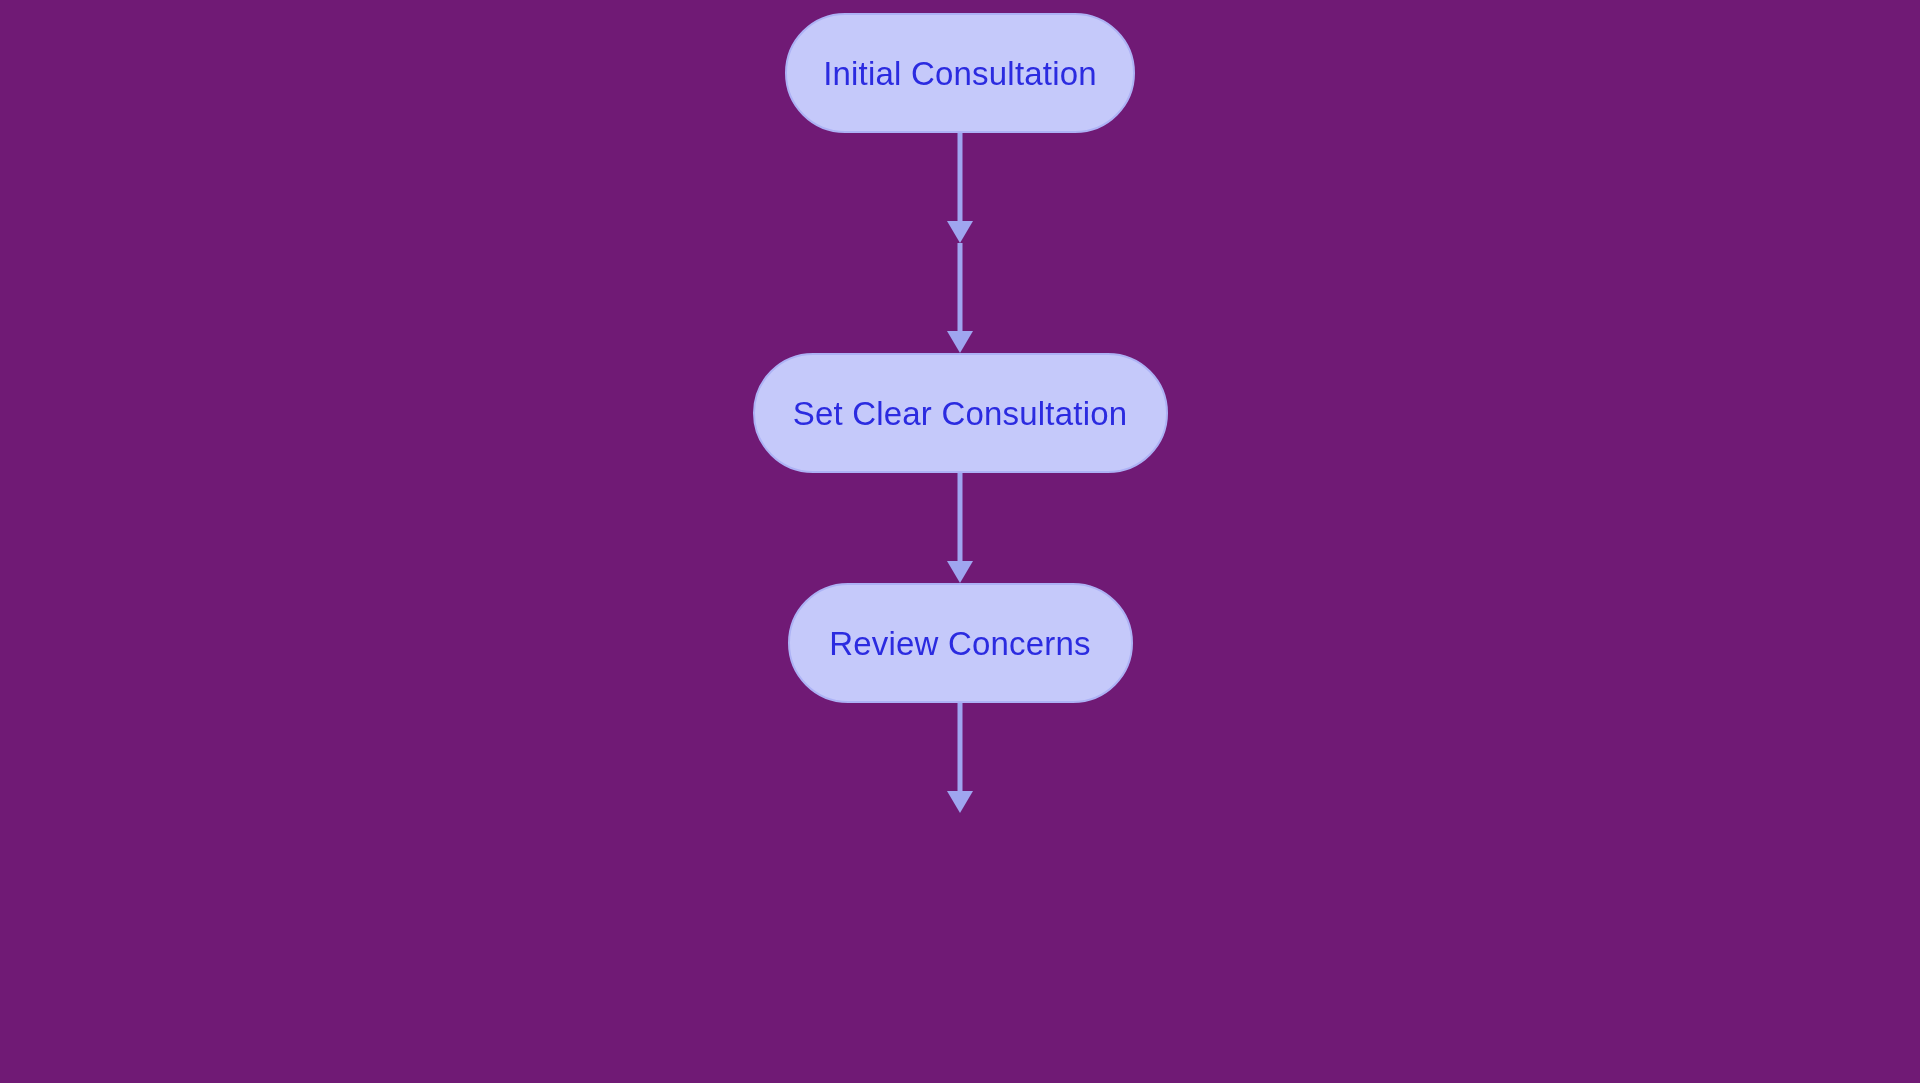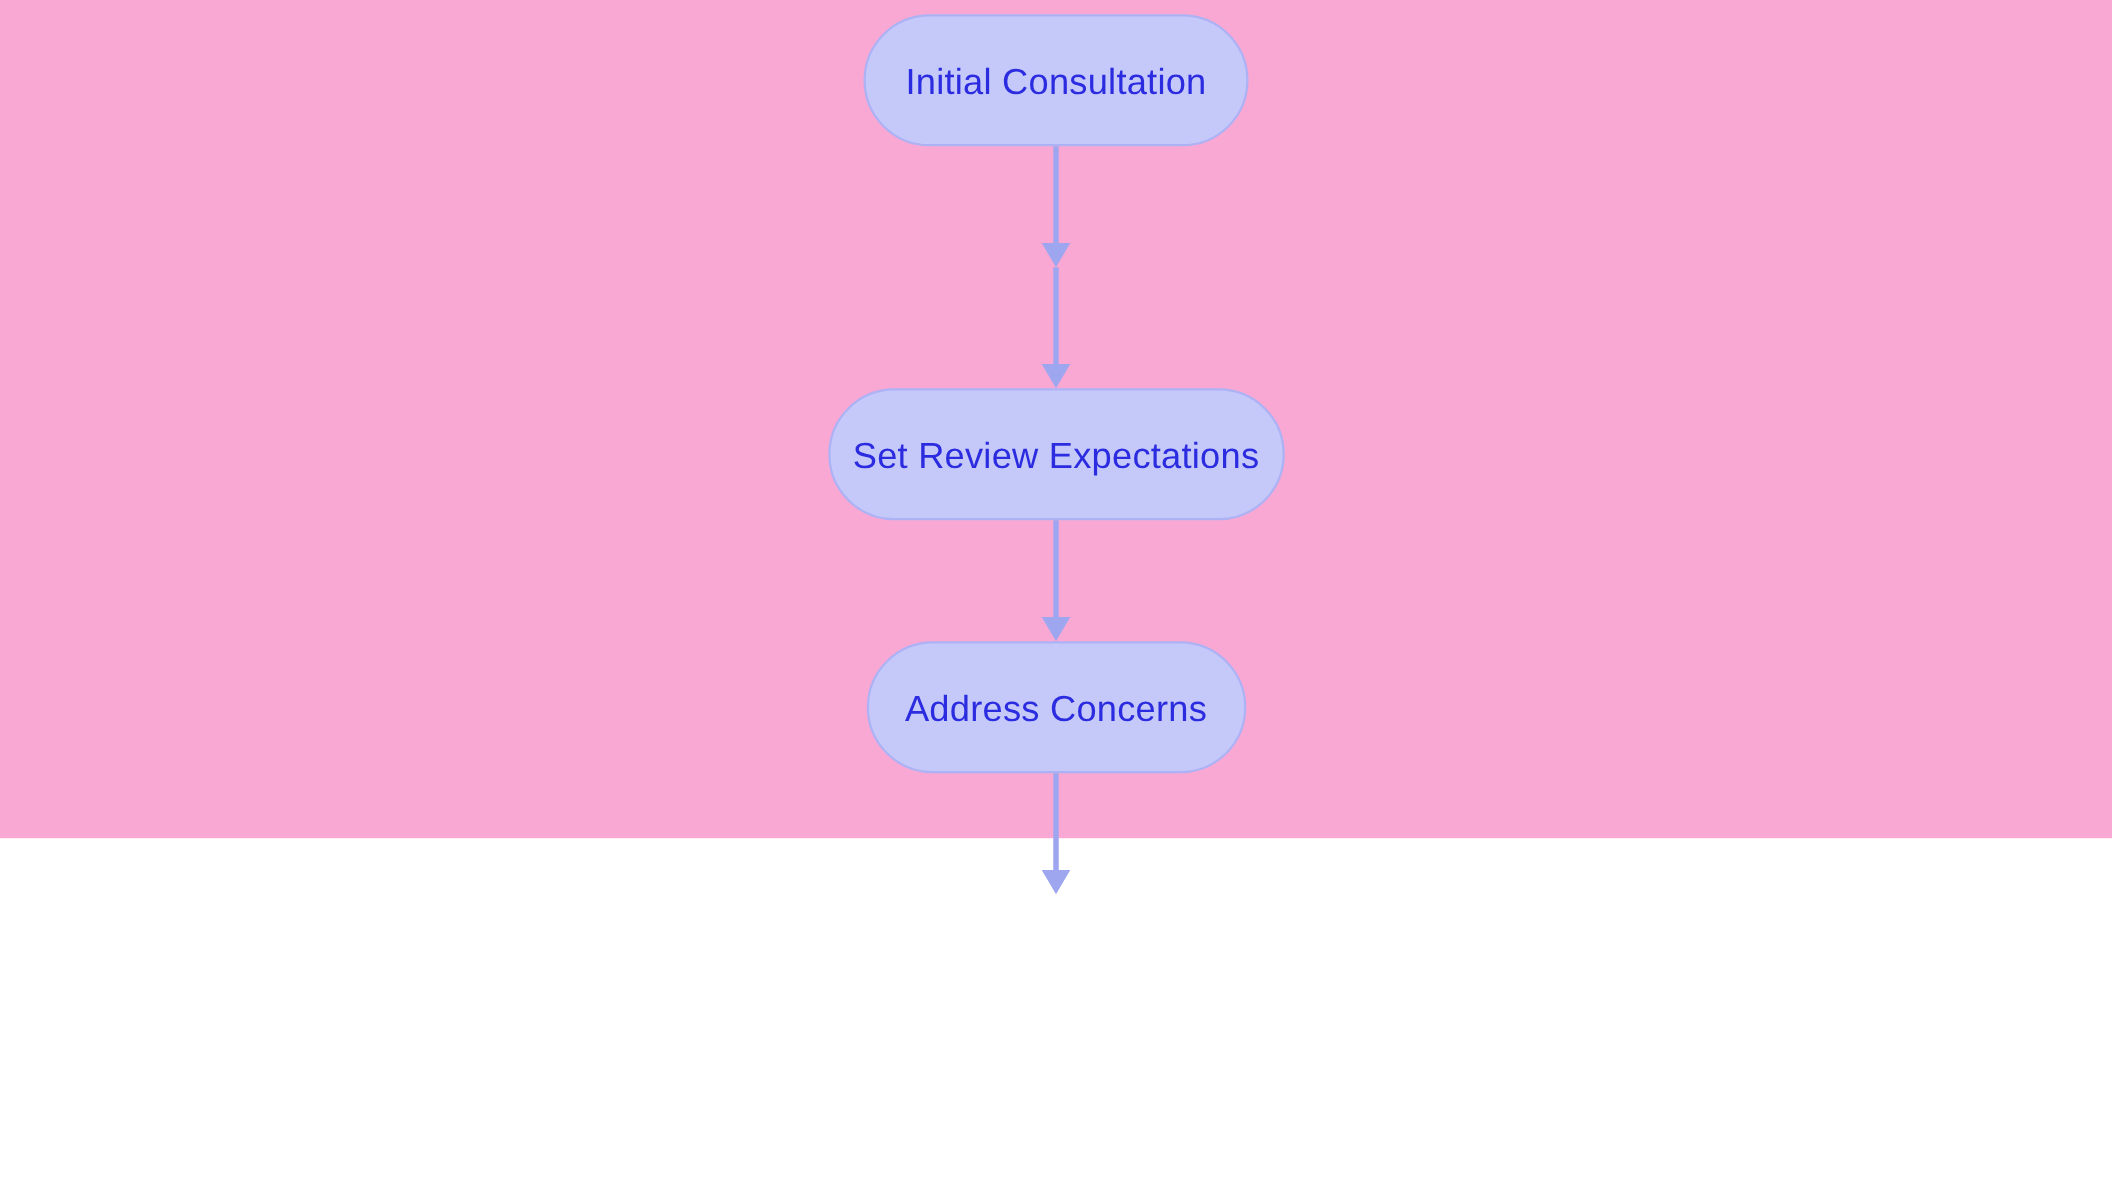--- a/index.html
+++ b/index.html
@@ -11,22 +11,22 @@
     width: 1920px;
     height: 1083px;
     background: #ffffff;
     font-family: "Liberation Sans", sans-serif;
     overflow: hidden;
   }
 
   #flowchart {
     position: relative;
     width: 1920px;
-    height: 762px;
-    background: #f9a8d4;
+    height: 1083px;
+    background: #701a75;
   }
 
   .flow-column {
     position: absolute;
     left: 0;
     top: 0;
     width: 1920px;
     height: 1083px;
     display: flex;
     flex-direction: column;
@@ -114,30 +114,30 @@
       <span class="connector-head"></span>
     </div>
 
 
     <div class="connector">
       <span class="connector-line"></span>
       <span class="connector-head"></span>
     </div>
 
     <div class="node w-set-clear-expectations">
-      <span class="node-label">Set Review Expectations</span>
+      <span class="node-label">Set Clear Consultation</span>
     </div>
 
     <div class="connector">
       <span class="connector-line"></span>
       <span class="connector-head"></span>
     </div>
 
     <div class="node w-address-concerns">
-      <span class="node-label">Address Concerns</span>
+      <span class="node-label">Review Concerns</span>
     </div>
 
     <div class="connector">
       <span class="connector-line"></span>
       <span class="connector-head"></span>
     </div>
 
 
   </div>
 </div>

